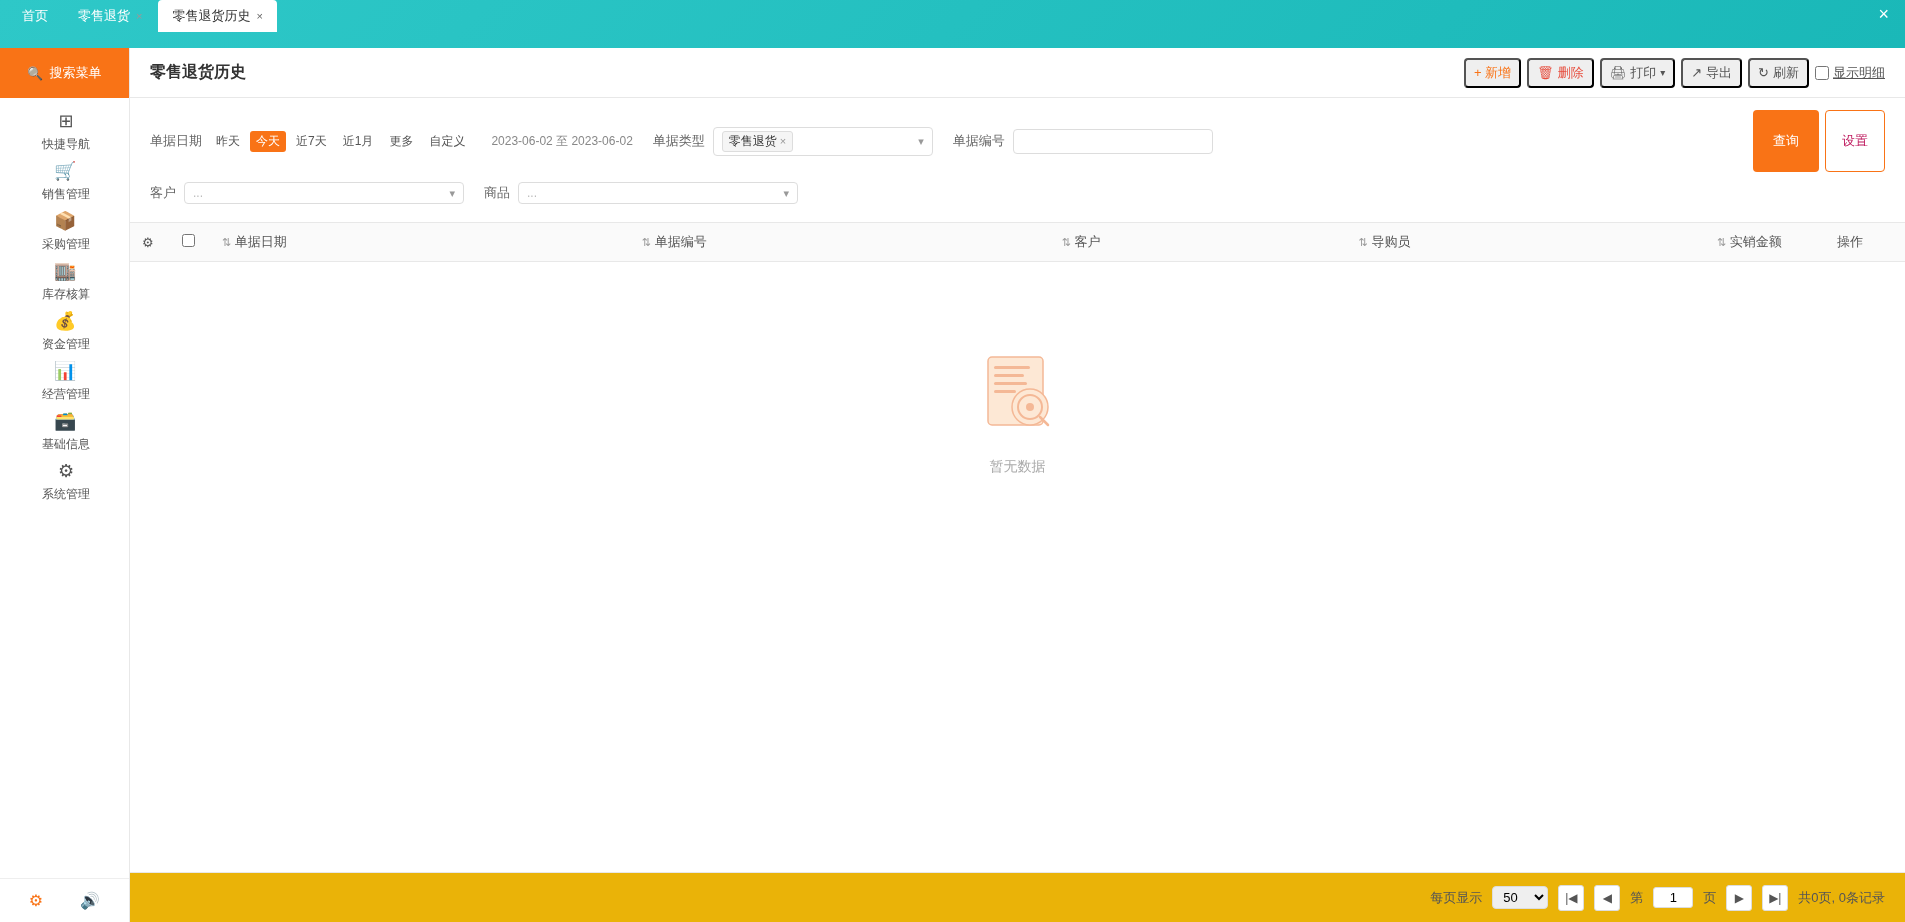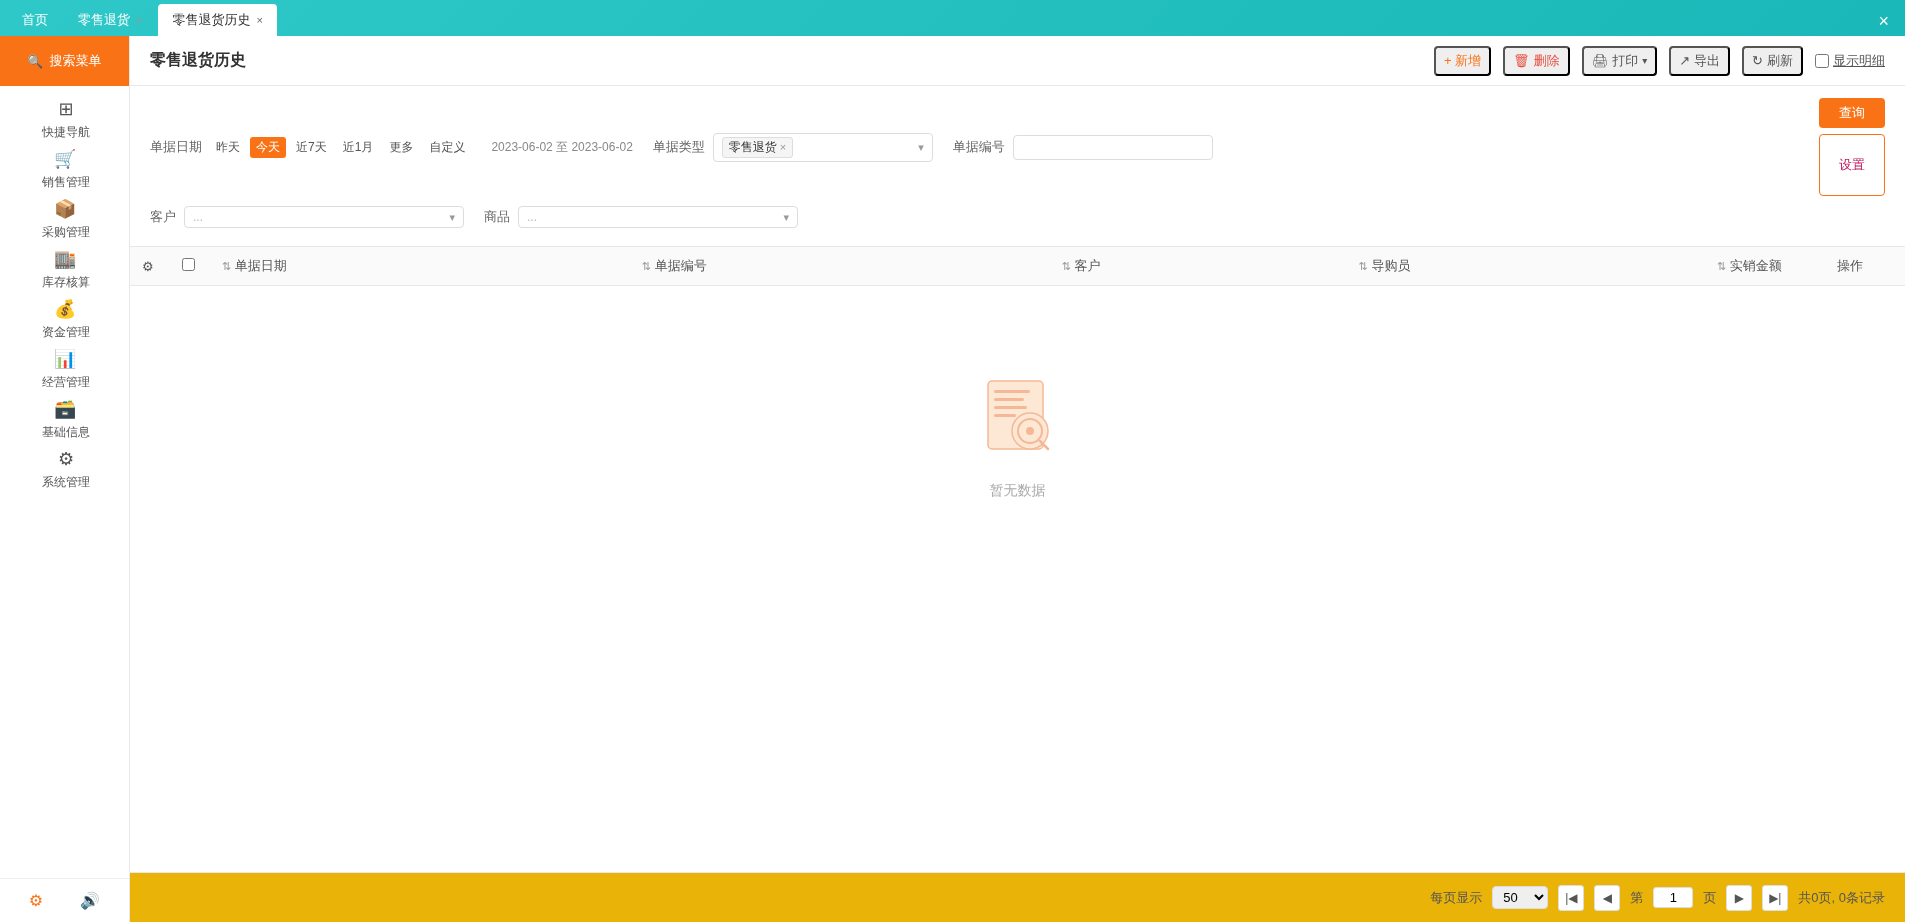--- a/index.html
+++ b/index.html
@@ -1,23 +1,23 @@
 <!DOCTYPE html>
 <html><head>
   <meta charset="utf-8">
   <style>
     * { box-sizing: border-box; margin: 0; padding: 0; font-family: 'Microsoft YaHei', Arial, sans-serif; }
     body { width: 1905px; height: 922px; overflow: hidden; background: #f5f5f5; display: flex; flex-direction: column; }
 
     
     .top-bar {
-      height: 36px;
+      height: 48px;
       background: linear-gradient(135deg, #2ec8c8 0%, #1ab8b8 100%);
       display: flex;
-      align-items: flex-end;
+      align-items: flex-start;
       padding: 0 8px;
       flex-shrink: 0;
     }
     .top-bar-tabs {
       display: flex;
       align-items: center;
       flex: 1;
       gap: 2px;
     }
     .tab-item {
@@ -119,21 +119,21 @@
       display: flex;
       align-items: center;
       padding: 0 20px;
       border-bottom: 1px solid #e8e8e8;
       justify-content: space-between;
     }
     .page-title { font-size: 16px; font-weight: 600; color: #333; }
     .page-actions {
       display: flex;
       align-items: center;
-      gap: 12px;
+      gap: 6px;
     }
     .action-btn {
       display: flex;
       align-items: center;
       gap: 4px;
       font-size: 13px;
       color: #555;
       cursor: pointer;
       padding: 4px 8px;
       border-radius: 4px;
@@ -249,21 +249,20 @@
       background: #fff;
       color: #be185d;
       border: 1px solid #f97316;
       padding: 21px 16px;
       border-radius: 4px;
       font-size: 13px;
       cursor: pointer;
     }
     .filter-right-actions {
       display: flex;
-      flex-direction: column;
       gap: 6px;
       margin-left: auto;
     }
 
     
     .table-area {
       flex: 1;
       overflow: auto;
       background: #fff;
       margin: 0;

